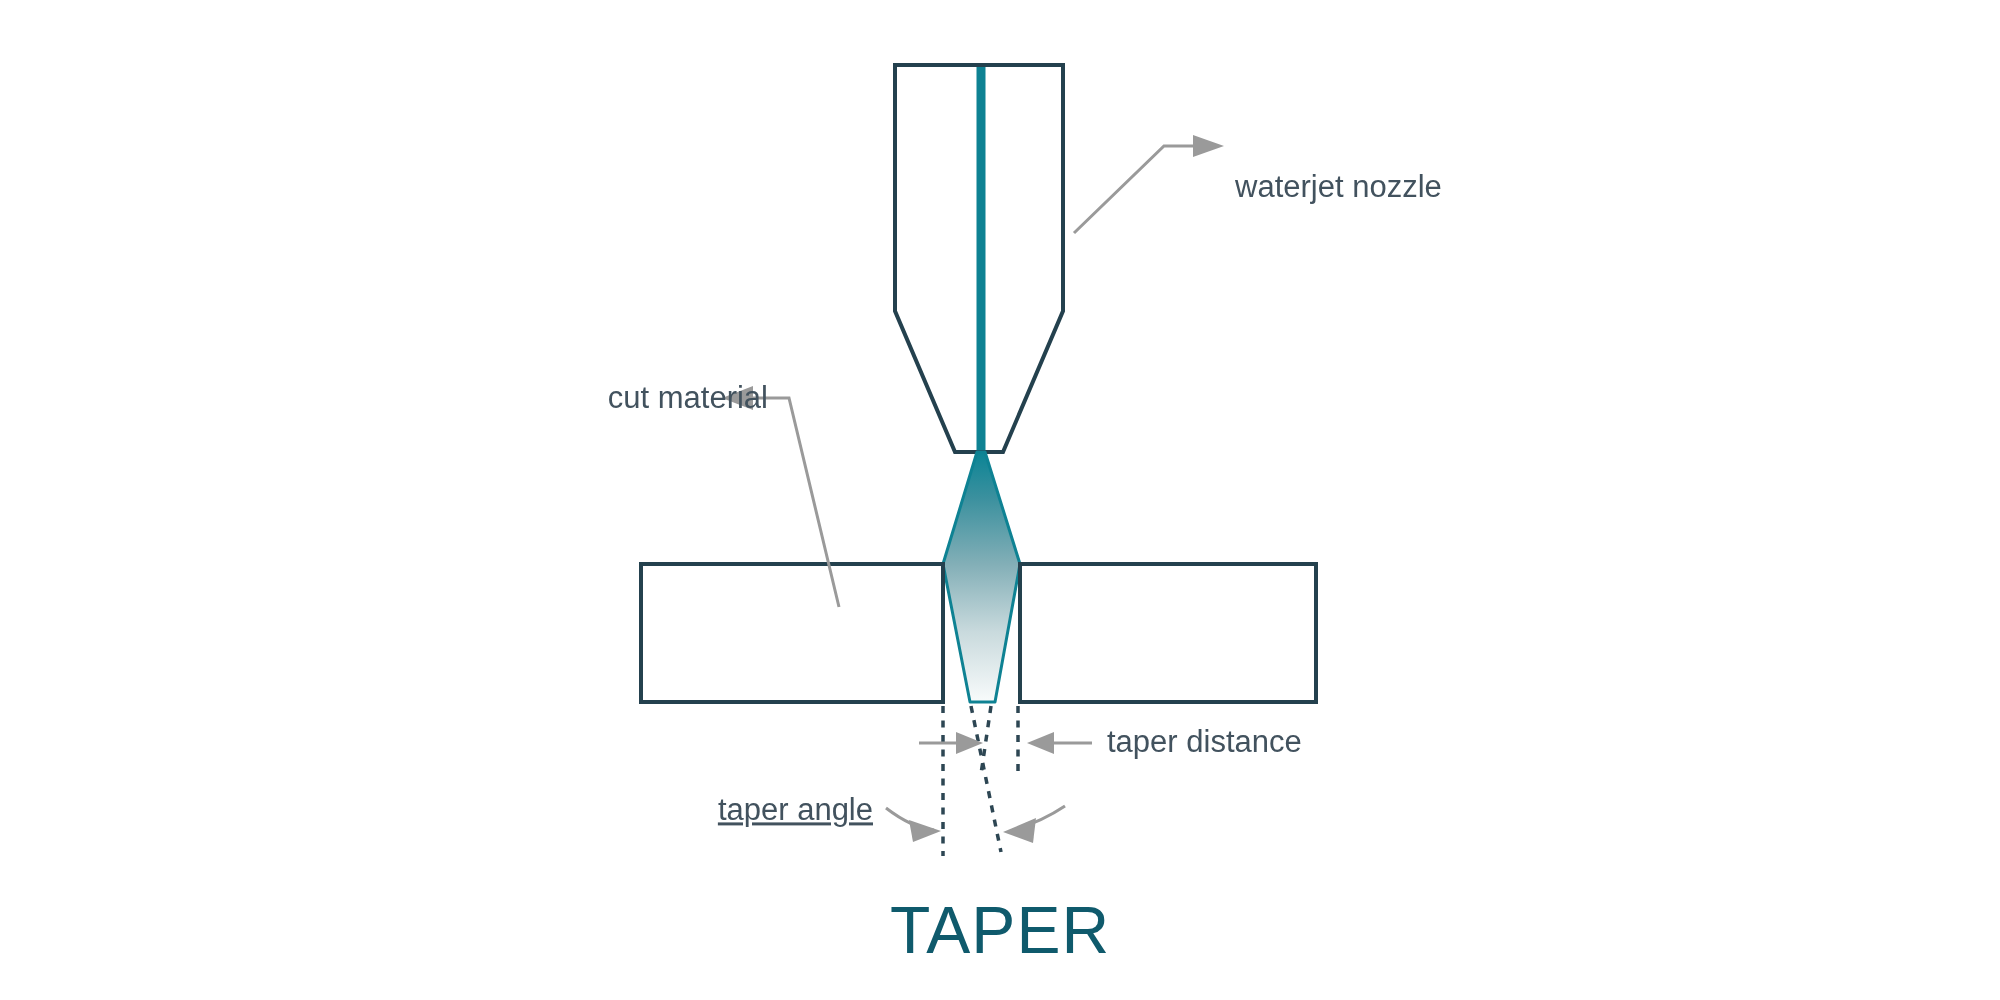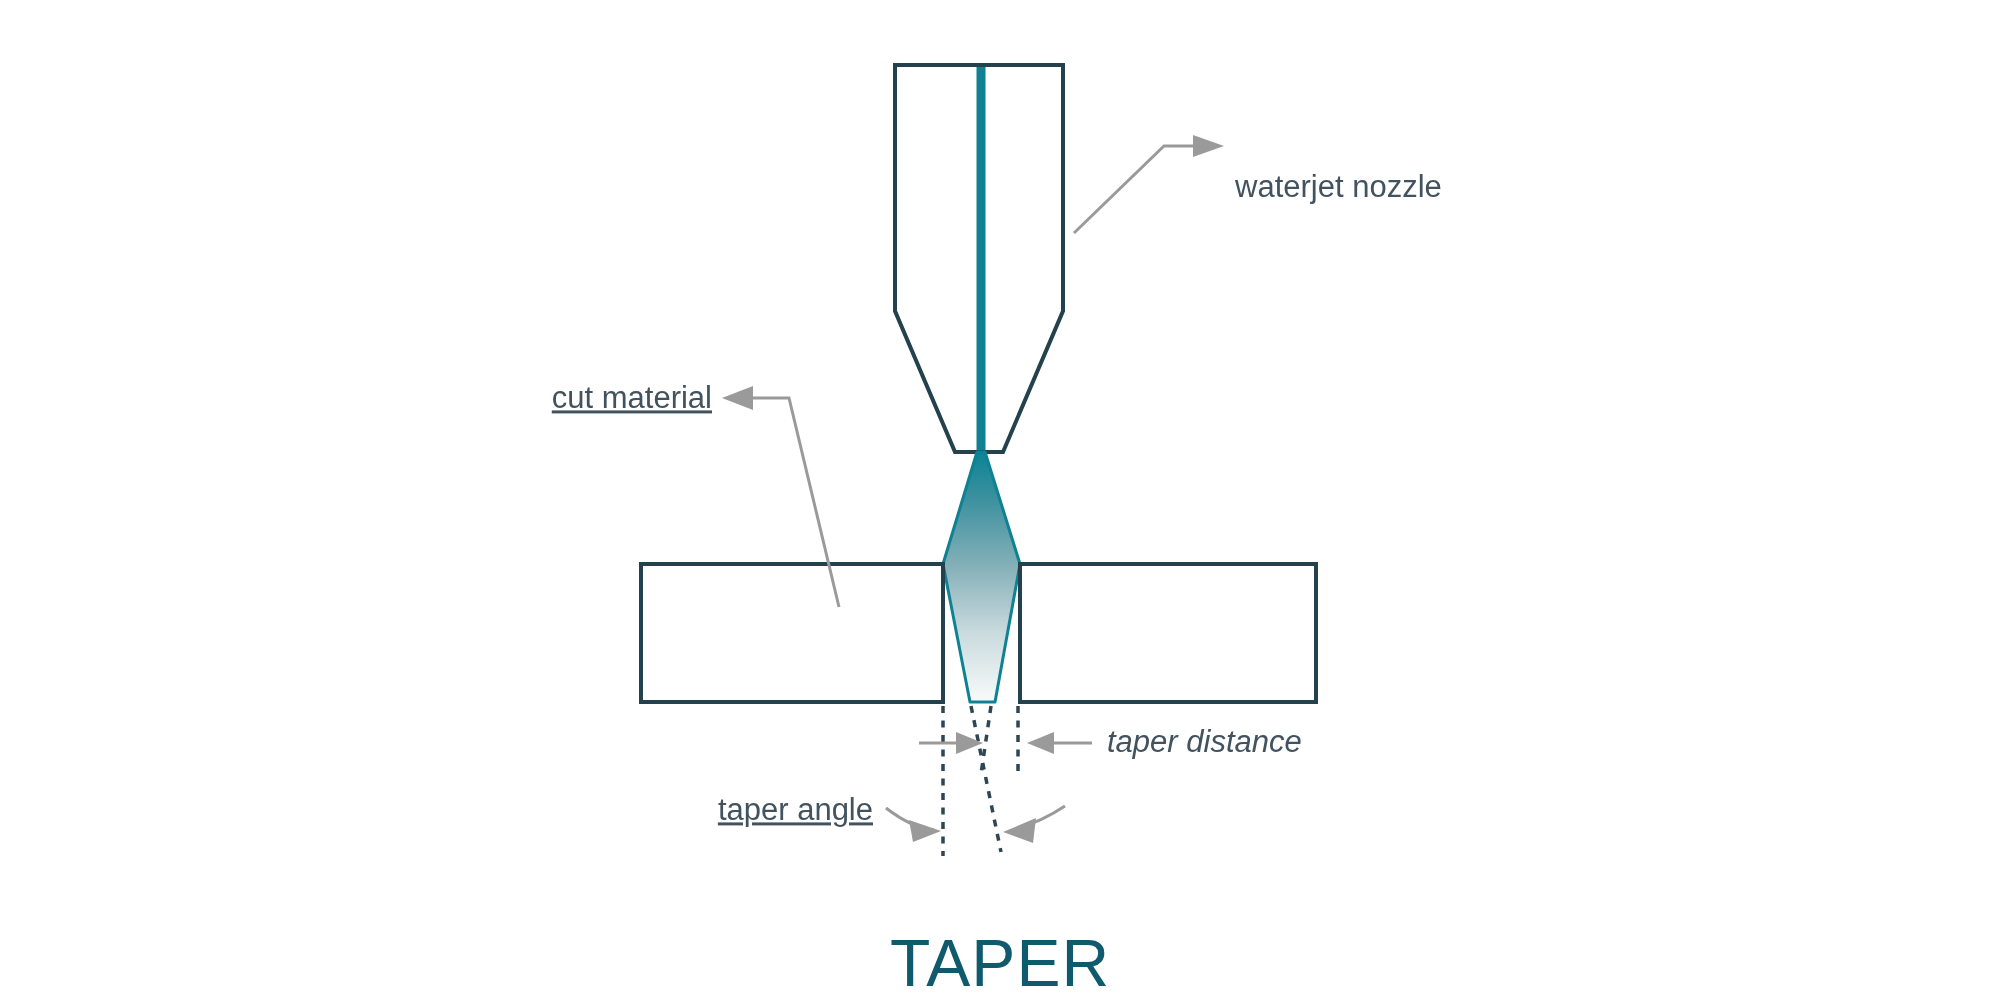--- a/index.html
+++ b/index.html
@@ -28,21 +28,21 @@
     font-size: 31px;
     line-height: 1.2;
     color: #42525e;
     white-space: nowrap;
     transform: translateY(-50%);
   }
   .diagram-title {
     position: absolute;
     left: 0;
     right: 0;
-    top: 963px;
+    top: 930px;
     transform: translateY(-50%);
     text-align: center;
     font-size: 66px;
     font-weight: 500;
     letter-spacing: 1px;
     color: #0f5a6c;
     white-space: nowrap;
   }
 </style>
 </head>
@@ -92,21 +92,21 @@
 
       <path d="M886,808 Q912,828 934,830" fill="none" stroke="#9a9a9a" stroke-width="3"></path>
       <polygon points="941,831 909,820 913,842" fill="#9a9a9a"></polygon>
       <path d="M1065,806 Q1041,822 1013,830" fill="none" stroke="#9a9a9a" stroke-width="3"></path>
       <polygon points="1003,832 1036,818 1033,843" fill="#9a9a9a"></polygon>
     </g>
   </svg>
 
   <div class="callout-label" style="left:1235px; top:145px;margin-top:42px;">waterjet nozzle</div>
 
-  <div class="callout-label" style="right:1288px; top:398px;text-decoration:underline;">cut material</div>
+  <div class="callout-label" style="right:1232px; top:398px;">cut material</div>
 
-  <div class="callout-label" style="left:1107px; top:742px;font-style:italic;">taper distance</div>
+  <div class="callout-label" style="left:1107px; top:742px;">taper distance</div>
 
   <div class="callout-label" style="right:1127px; top:810px;text-decoration:underline;">taper angle</div>
 
   <div class="diagram-title">TAPER</div>
 
 </div>
 
 </body></html>

